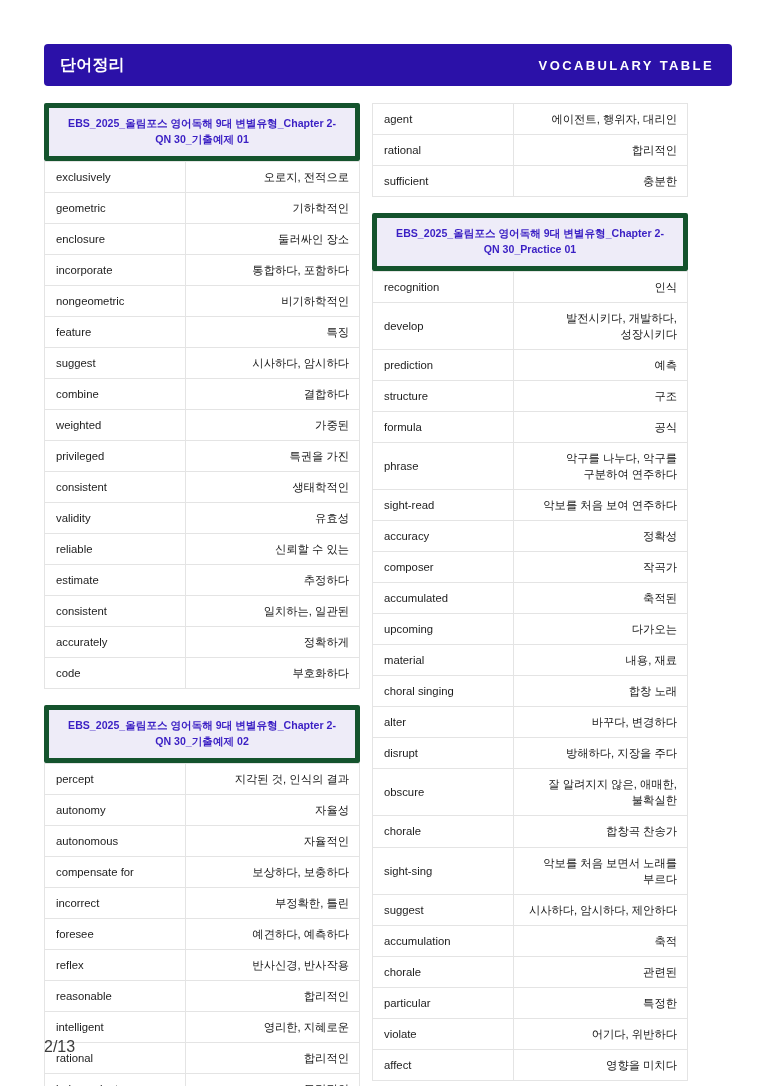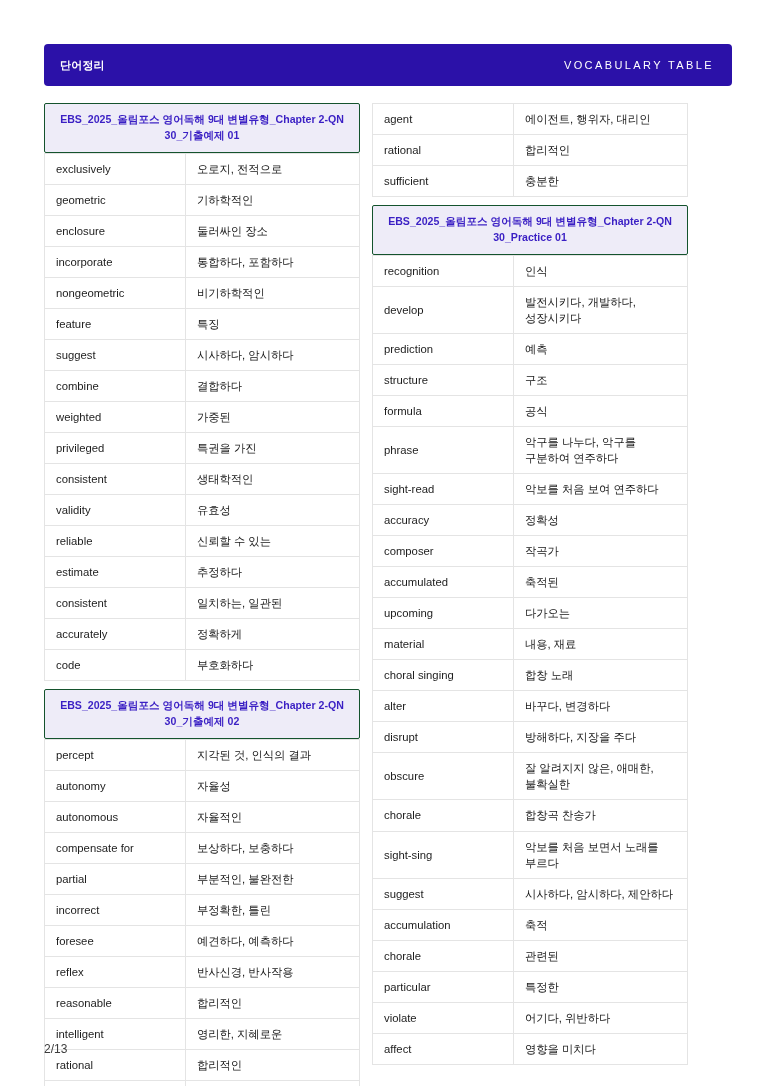--- a/index.html
+++ b/index.html
@@ -33,89 +33,90 @@
     border-radius: 4px;
     display: flex;
     align-items: center;
     justify-content: space-between;
     padding: 0 18px 0 16px;
     box-sizing: border-box;
     margin-bottom: 17px;
   }
   .banner-title {
     color: #ffffff;
-    font-size: 11px;
+    font-size: 16px;
     font-weight: bold;
     letter-spacing: .2px;
   }
   .banner-sub {
     color: #ffffff;
-    font-size: 11px;
-    font-weight: normal;
+    font-size: 13px;
+    font-weight: bold;
     letter-spacing: 2.4px;
   }
 
   
   .columns {
     display: flex;
     gap: 12px;
     align-items: flex-start;
   }
   .col {
     width: 316px;
     flex: 0 0 316px;
   }
 
   
   .section-head {
     background: #eeecf8;
-    border: 1px solid #14532d;
+    border: 5px solid #14532d;
     color: #3a1fc4;
     font-size: 10.6px;
     font-weight: bold;
     text-align: center;
     line-height: 1.5;
     padding: 8px 14px;
     box-sizing: border-box;
     border-radius: 2px;
     margin-bottom: 0;
   }
 
   
   .vtable {
     width: 100%;
     border-collapse: collapse;
     table-layout: fixed;
-    margin-bottom: 8px;
+    margin-bottom: 16px;
   }
   .vtable td {
     border: 1px solid #e4e4e4;
     padding: 7px 10px 7px 11px;
     font-size: 11.3px;
     line-height: 1.42;
     vertical-align: middle;
     word-break: keep-all;
   }
   .vtable td.term {
     width: 44%;
     color: #1c1c1c;
   }
   .vtable td.mean {
     width: 56%;
     color: #161616;
+    text-align: right;
   }
 
   .block + .block .section-head { margin-top: 0; }
 
   
   .footer {
     position: absolute;
     left: 44px;
     bottom: 30px;
-    font-size: 12px;
+    font-size: 16px;
     color: #3c3c3c;
     text-align: center;
   }
 </style>
 </head>
 <body>
 
 <div class="page">
 
   <div class="banner">
@@ -212,24 +213,20 @@
                 <td class="term">autonomy</td>
                 <td class="mean">자율성</td>
               </tr>
               <tr>
                 <td class="term">autonomous</td>
                 <td class="mean">자율적인</td>
               </tr>
               <tr>
                 <td class="term">compensate for</td>
                 <td class="mean">보상하다, 보충하다</td>
-              </tr>
-              <tr>
-                <td class="term">partial</td>
-                <td class="mean">부분적인, 불완전한</td>
               </tr>
               <tr>
                 <td class="term">incorrect</td>
                 <td class="mean">부정확한, 틀린</td>
               </tr>
               <tr>
                 <td class="term">foresee</td>
                 <td class="mean">예견하다, 예측하다</td>
               </tr>
               <tr>

